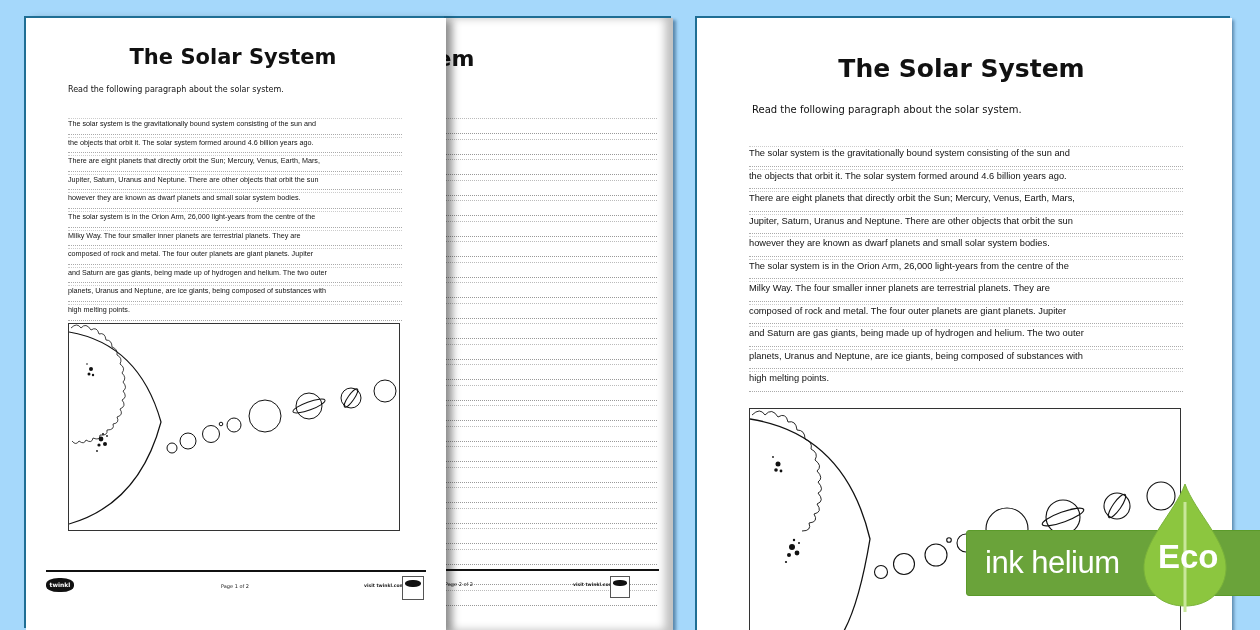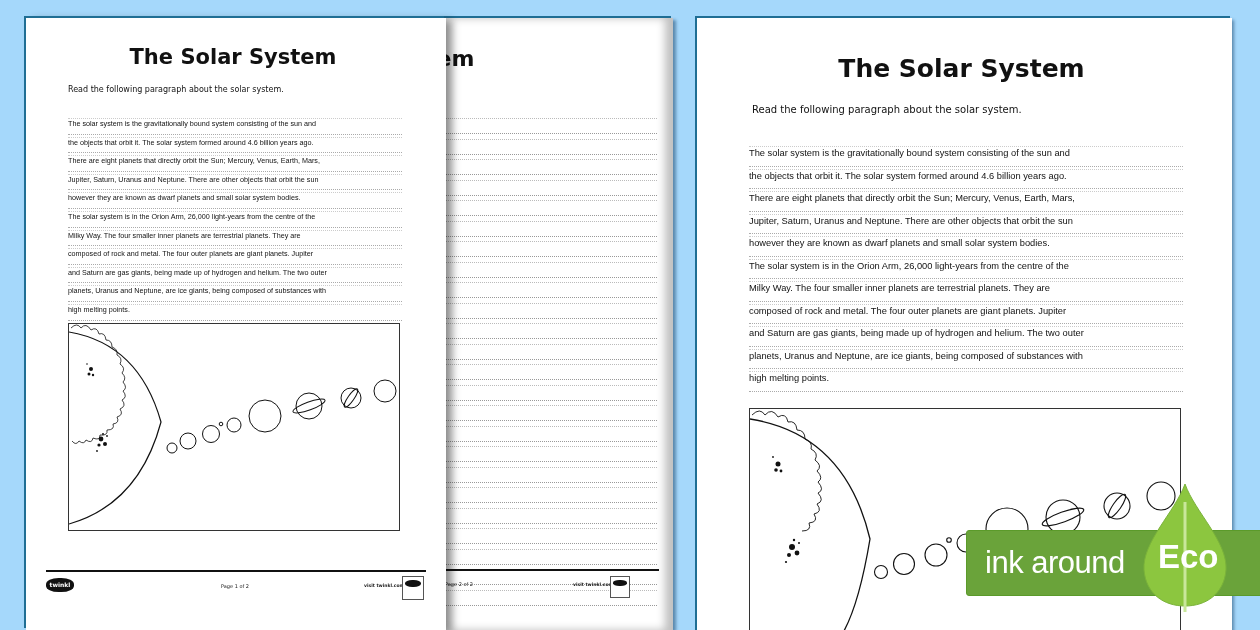--- a/index.html
+++ b/index.html
@@ -169,19 +169,19 @@
           <ellipse cx="313" cy="108" rx="22" ry="5" transform="rotate(-20 313 108)"></ellipse>
           <circle cx="367" cy="97" r="13"></circle>
           <ellipse cx="367" cy="97" rx="14" ry="4" transform="rotate(-55 367 97)"></ellipse>
           <circle cx="411" cy="87" r="14"></circle>
         </g>
     </svg>
   </div>
 </div>
 
 <div class="eco">
-  <span class="eco-text">ink around</span>
+  <span class="eco-text">ink helium</span>
 </div>
 <svg class="drop" viewBox="0 0 90 130">
   <path d="M45,2 C55,30 88,60 86,88 C84,112 66,124 45,124 C24,124 6,112 4,88 C2,60 35,30 45,2 Z" fill="#8cc63f" stroke="#7ab23a" stroke-width="1"></path>
   <line x1="45" y1="20" x2="45" y2="130" stroke="#c9e79a" stroke-width="3"></line>
 </svg>
 <span class="eco-word">Eco</span>
 
 </body></html>

